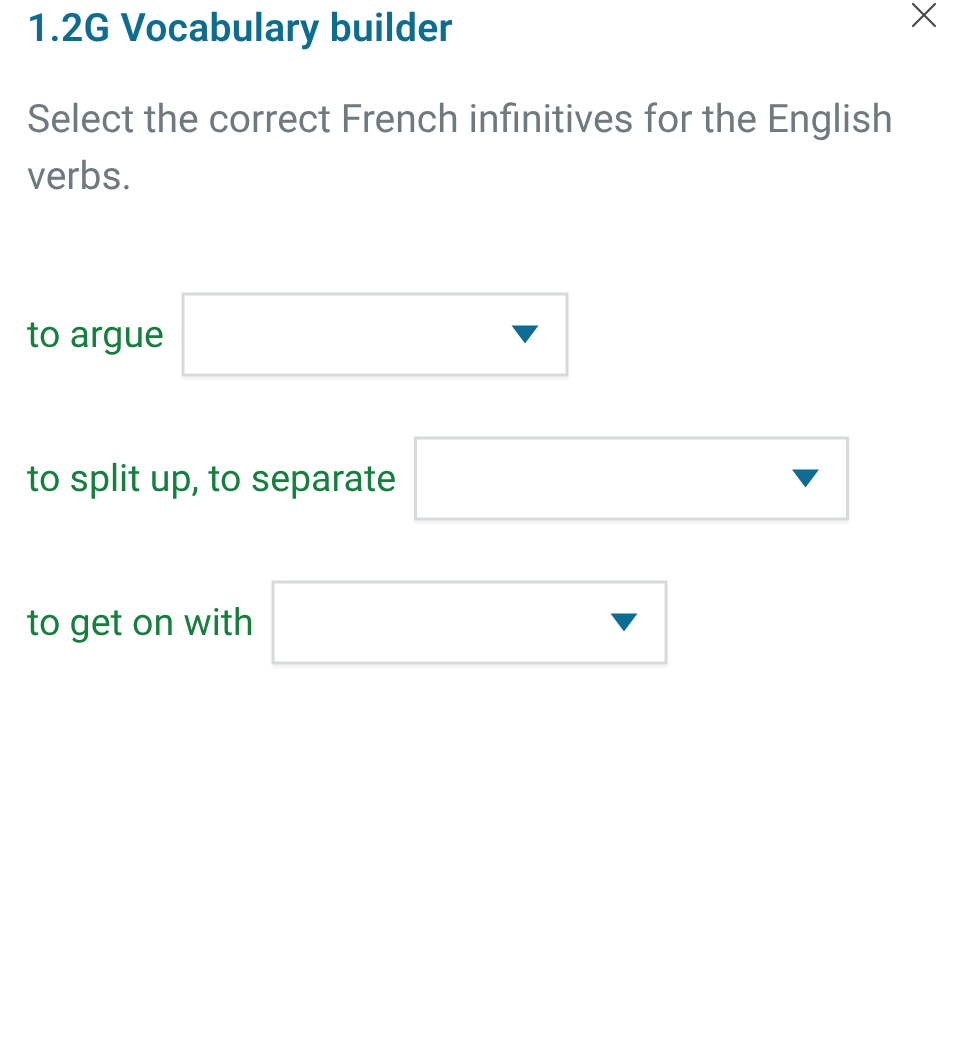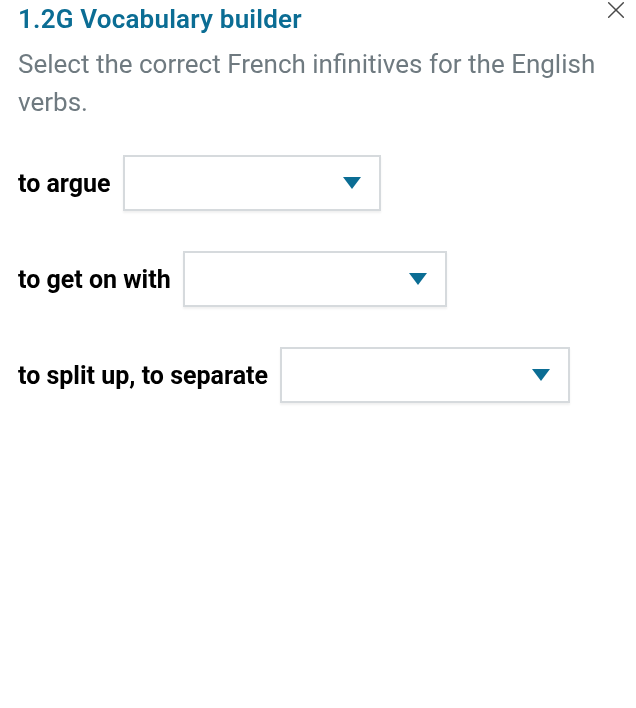--- a/index.html
+++ b/index.html
@@ -19,36 +19,36 @@
     align-items: center;
     justify-content: center;
     cursor: pointer;
     color: #4a4a4a;
   }
   .close-btn svg { width: 22px; height: 22px; stroke: #4a4a4a; }
   .title {
     color: #0b6d94;
     font-size: 26px;
     font-weight: 600;
-    margin-bottom: 12px;
+    margin-bottom: 28px;
     letter-spacing: 0.2px;
   }
   .instructions {
     color: #6f7a80;
     font-size: 26px;
     line-height: 1.45;
     font-weight: 400;
-    margin-bottom: 34px;
+    margin-bottom: 58px;
   }
   .rows { display: flex; flex-direction: column; gap: 40px; }
   .row { display: flex; align-items: center; gap: 12px; }
   .label {
-    color: #000000;
+    color: #15803d;
     font-size: 25px;
-    font-weight: 700;
+    font-weight: 400;
     white-space: nowrap;
   }
   .dropdown {
     height: 56px;
     border: 2px solid #d6dadd;
     background: #ffffff;
     display: flex;
     align-items: center;
     justify-content: flex-end;
     padding: 0 18px 0 18px;
@@ -89,28 +89,28 @@
     <span class="label">to argue</span>
     <div class="dropdown dd-w1">
       <span></span>
       <span class="caret"></span>
     </div>
   </div>
 
 
 
   <div class="row">
-    <span class="label">to get on with</span>
-    <div class="dropdown dd-w4">
+    <span class="label">to split up, to separate</span>
+    <div class="dropdown dd-w5">
       <span></span>
       <span class="caret"></span>
     </div>
   </div>
 
   <div class="row">
-    <span class="label">to split up, to separate</span>
-    <div class="dropdown dd-w5">
+    <span class="label">to get on with</span>
+    <div class="dropdown dd-w4">
       <span></span>
       <span class="caret"></span>
     </div>
   </div>
 
 </div>
 
 </body></html>

